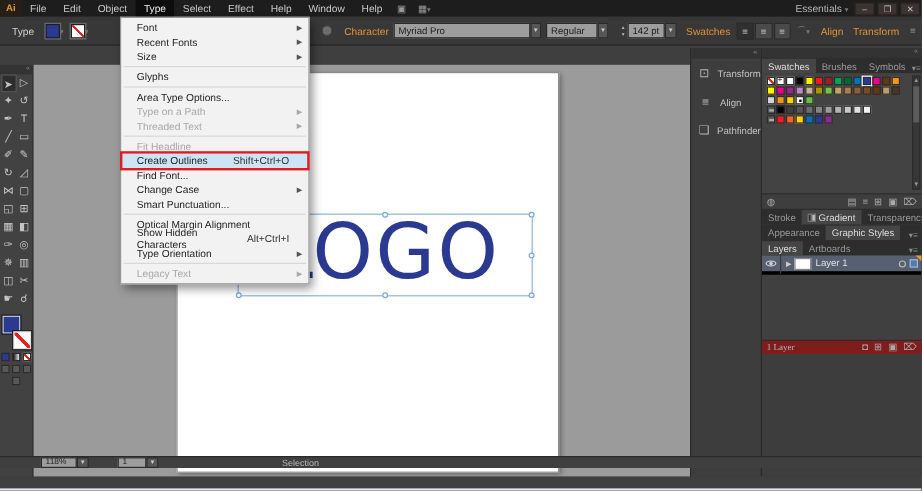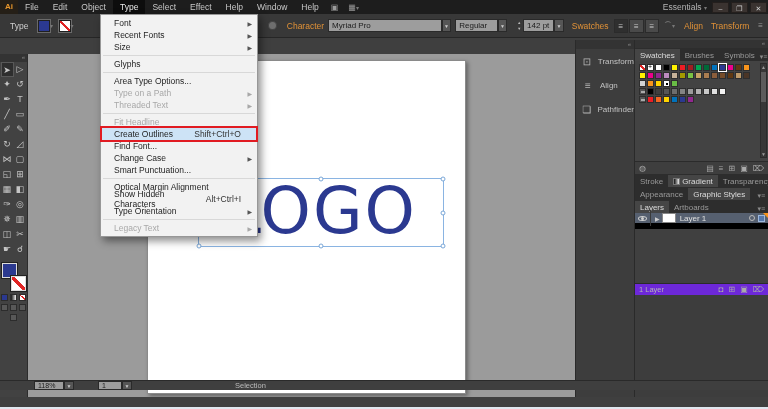--- a/index.html
+++ b/index.html
@@ -126,32 +126,32 @@
   .sw.dot { background:#fff; } .sw.dot::after { content:""; position:absolute; left:2px; top:2px; width:2px; height:2px; background:#000; }
   .sw.grp { background:#555; } .sw.grp::after { content:""; position:absolute; left:1px; top:2px; width:4px; height:2px; background:#aaa; }
   #swatch-scroll { position:absolute; right:1px; top:2px; width:7px; height:95px; background:#373737; border:1px solid #2b2b2b; }
   #swatch-thumb { position:absolute; left:0; top:8px; width:5px; height:30px; background:#5c5c5c; }
   .scroll-arrow { position:absolute; left:0; width:5px; color:#999; font-size:5px; text-align:center; }
   #swatch-footer { display:flex; align-items:center; background:#3e3e3e; border-top:1px solid #2b2b2b;
                    height:13px; color:#aaa; font-size:8px; padding:0 4px; gap:5px; }
 
   #layers-content { background:#404040; height:70px; position:relative; }
   #layer-row { display:flex; align-items:center; height:16px; background:#566070; color:#e0e0e0;
-               font-size:8px; border-bottom:6px solid #000000; position:relative; }
+               font-size:8px; border-bottom:3px solid #000000; position:relative; }
   .eye { width:9px; height:5px; border:1px solid #cfcfcf; border-radius:50%; margin:0 3px; position:relative; }
   .eye::after { content:""; position:absolute; left:2px; top:0px; width:3px; height:3px; border-radius:50%; background:#cfcfcf; }
   .vdiv { width:1px; height:16px; background:#3a3a3a; margin-right:2px; }
   .expand { font-size:6px; color:#ccc; margin:0 2px; }
   .thumb { width:14px; height:10px; background:#fff; border:1px solid #888; margin-right:4px; }
   #layer-right { margin-left:auto; display:flex; align-items:center; gap:3px; padding-right:3px; }
   .target { width:6px; height:6px; border:1px solid #bbb; border-radius:50%; }
   .selsq { width:7px; height:7px; background:#5577aa; border:1px solid #9db8dd; }
   .corner { position:absolute; right:0; top:0; border-left:5px solid transparent; border-top:5px solid #f7941d; }
-  #layers-footer { display:flex; align-items:center; height:12px; background:#6d28d9; border-top:1px solid #2b2b2b;
-                   color:#b5b5b5; font-size:7.5px; padding:0 4px; gap:5px; }
+  #layers-footer { display:flex; align-items:center; height:12px; background:#7f1d1d; border-top:1px solid #2b2b2b;
+                   color:#b5b5b5; font-size:7.5px; padding:0 4px; gap:5px;font-family:Liberation Serif, serif; }
   #layers-footer .right { margin-left:auto; display:flex; gap:5px; color:#aaa; font-size:8px; }
 
   
   #statusbar { position:absolute; left:0; top:380px; width:768px; height:10px; background:#3f3f3f;
                border-top:1px solid #2a2a2a; display:flex; align-items:center; font-size:7.5px; color:#bbb; }
   #statusbar .field { height:9px; line-height:8px; font-size:7px; }
   #status-hint { position:absolute; left:235px; }
 </style>
 </head>
 <body>

